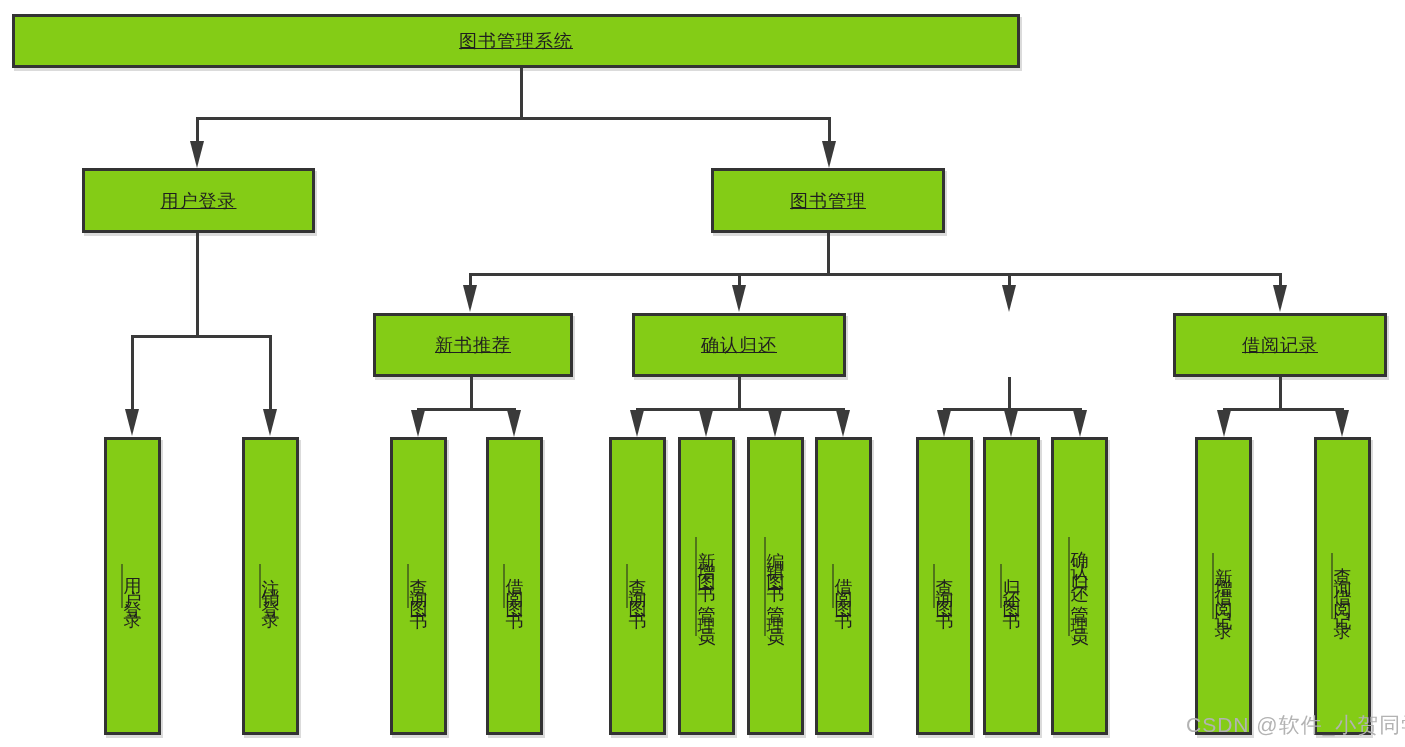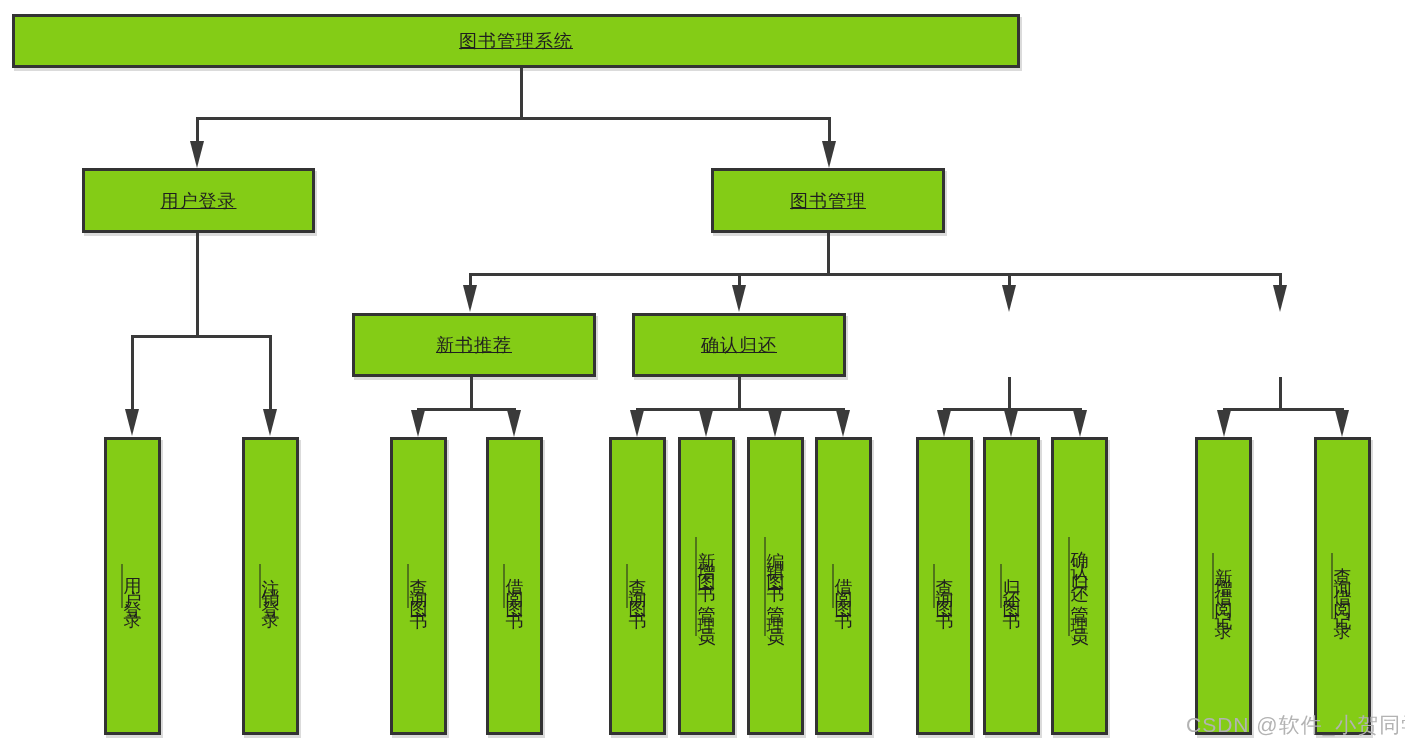--- a/index.html
+++ b/index.html
@@ -76,25 +76,28 @@
   <div class="hl" style="left:469px;top:273px;width:812px;"></div>
   <div class="vl" style="left:469px;top:273px;height:14px;"></div>
   <div class="arrow" style="left:463px;top:285px;"></div>
   <div class="vl" style="left:738px;top:273px;height:14px;"></div>
   <div class="arrow" style="left:732px;top:285px;"></div>
   <div class="vl" style="left:1008px;top:273px;height:14px;"></div>
   <div class="arrow" style="left:1002px;top:285px;"></div>
   <div class="vl" style="left:1279px;top:273px;height:14px;"></div>
   <div class="arrow" style="left:1273px;top:285px;"></div>
 
-  <div class="box" style="left:352px;top:313px;width:244px;height:64px;">
+  <div class="box" style="left:373px;top:313px;width:200px;height:64px;">
     <span>新书推荐</span>
   </div>
   <div class="box" style="left:632px;top:313px;width:214px;height:64px;">
     <span>确认归还</span>
+  </div>
+  <div class="box" style="left:1173px;top:313px;width:214px;height:64px;">
+    <span>借阅记录</span>
   </div>
 
   <div class="vl" style="left:470px;top:377px;height:31px;"></div>
   <div class="hl" style="left:417px;top:408px;width:99px;"></div>
   <div class="arrow" style="left:411px;top:410px;"></div>
   <div class="arrow" style="left:507px;top:410px;"></div>
 
   <div class="vl" style="left:738px;top:377px;height:31px;"></div>
   <div class="hl" style="left:636px;top:408px;width:209px;"></div>
   <div class="arrow" style="left:630px;top:410px;"></div>

